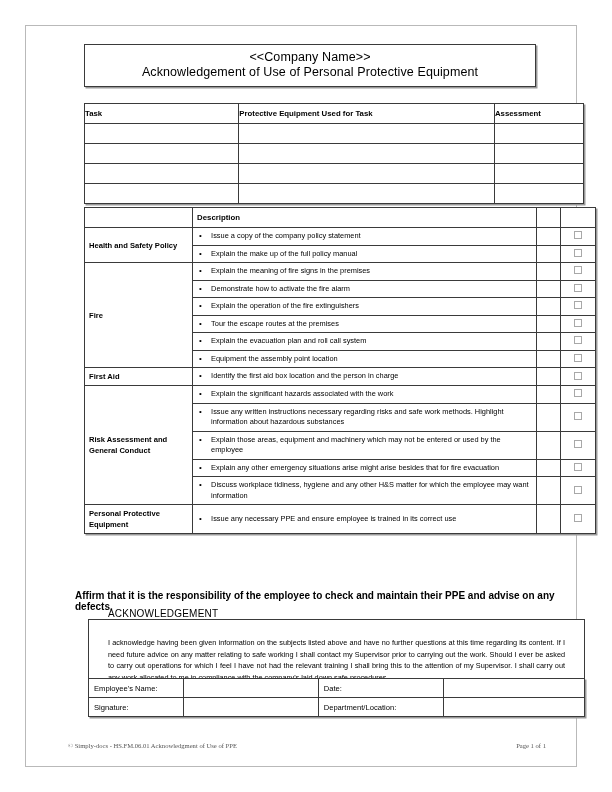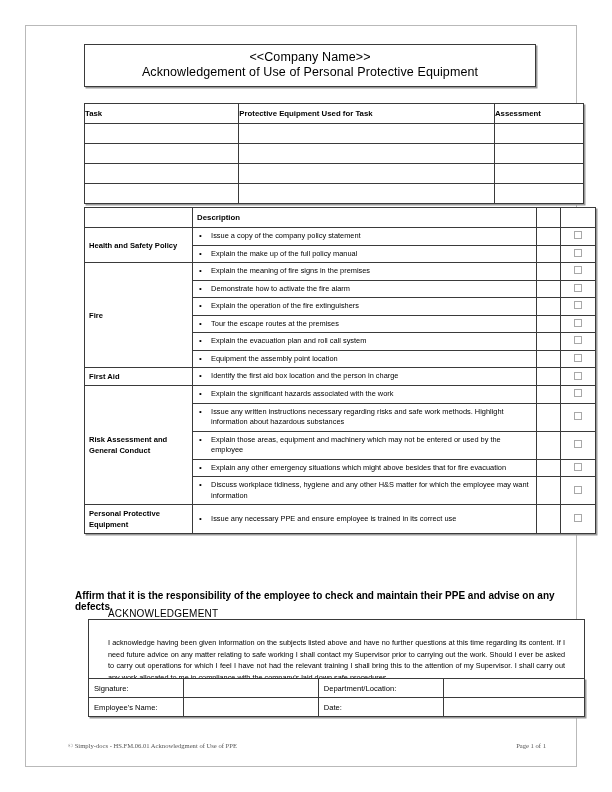--- a/index.html
+++ b/index.html
@@ -399,21 +399,21 @@
               <span class="bullet-text">Explain those areas, equipment and machinery which may not be entered or used by the employee</span>
             </div>
           </td>
           <td class="cl-gap"></td>
           <td class="cl-chk"><span class="chkbox"></span></td>
         </tr>
         <tr>
           <td class="cl-desc">
             <div class="bullet-row">
               <span class="bullet-dot">•</span>
-              <span class="bullet-text">Explain any other emergency situations which might above besides that for fire evacuation</span>
+              <span class="bullet-text">Explain any other emergency situations arise might arise besides that for fire evacuation</span>
             </div>
           </td>
           <td class="cl-gap"></td>
           <td class="cl-chk"><span class="chkbox"></span></td>
         </tr>
         <tr>
           <td class="cl-desc">
             <div class="bullet-row">
               <span class="bullet-dot">•</span>
               <span class="bullet-text">Discuss workplace tidiness, hygiene and any other H&amp;S matter for which the employee may want information</span>
@@ -439,31 +439,31 @@
   <div id="affirm-line">Affirm that it is the responsibility of the employee to check and maintain their PPE and advise on any defects.</div>
 
   <div id="ack-heading">ACKNOWLEDGEMENT</div>
   <div id="ack-box">
     <p id="ack-text">I acknowledge having been given information on the subjects listed above and have no further questions at this time regarding its content.  If I need future advice on any matter relating to safe working I shall contact my Supervisor prior to carrying out the work.  Should I ever be asked to carry out operations for which I feel I have not had the relevant training I shall bring this to the attention of my Supervisor.  I shall carry out any work allocated to me in compliance with the company's laid down safe procedures.</p>
   </div>
 
   <table id="sig-table">
     <tbody id="sig-body">
         <tr>
+          <td class="sg-l1">Employee's Name:</td>
+          <td class="sg-v1"></td>
+          <td class="sg-l2">Date:</td>
+          <td class="sg-v2"></td>
+        </tr>
+        <tr>
           <td class="sg-l1">Signature:</td>
           <td class="sg-v1"></td>
           <td class="sg-l2">Department/Location:</td>
           <td class="sg-v2"></td>
         </tr>
-        <tr>
-          <td class="sg-l1">Employee's Name:</td>
-          <td class="sg-v1"></td>
-          <td class="sg-l2">Date:</td>
-          <td class="sg-v2"></td>
-        </tr>
       </tbody>
   </table>
 
   <div id="footer">
     <div id="footer-left">© Simply-docs - HS.FM.06.01 Acknowledgment of Use of PPE</div>
     <div id="footer-right">Page 1 of 1</div>
   </div>
 
 </div>
 

